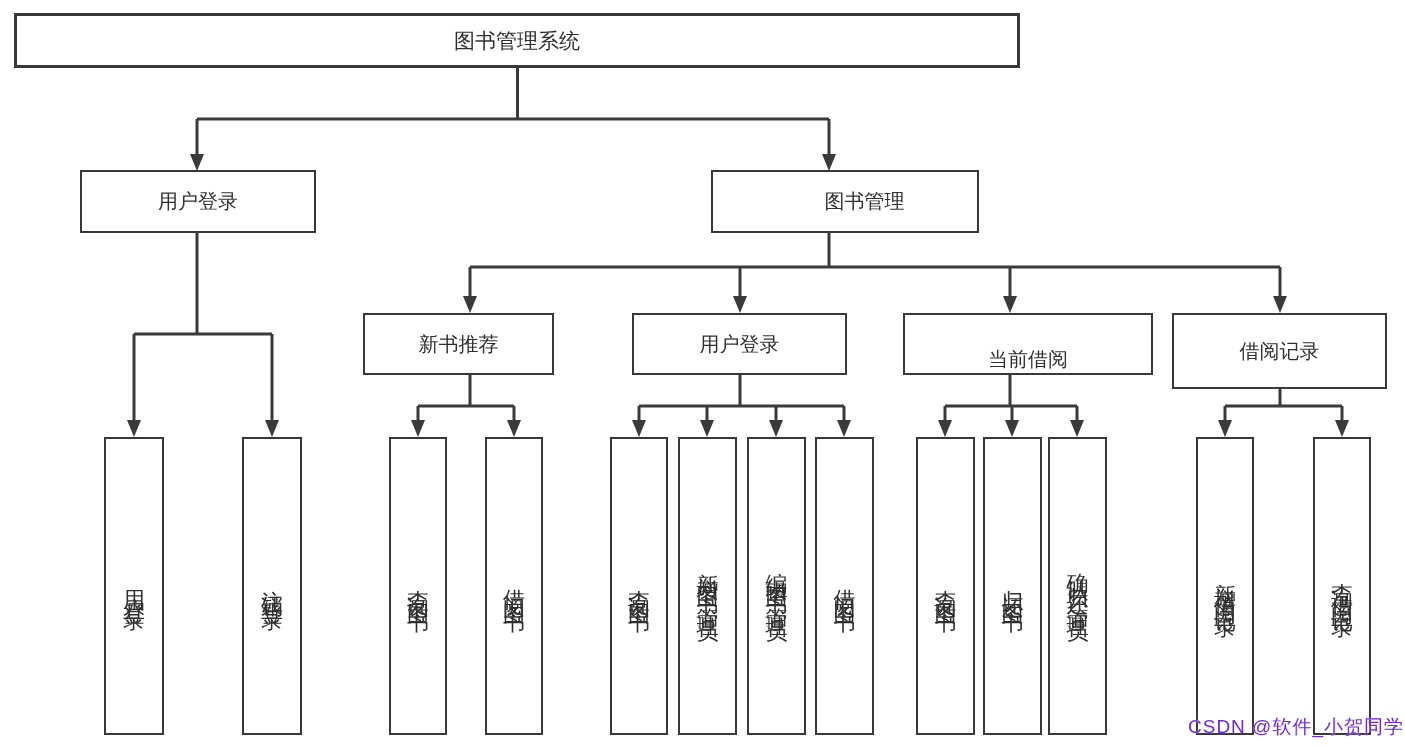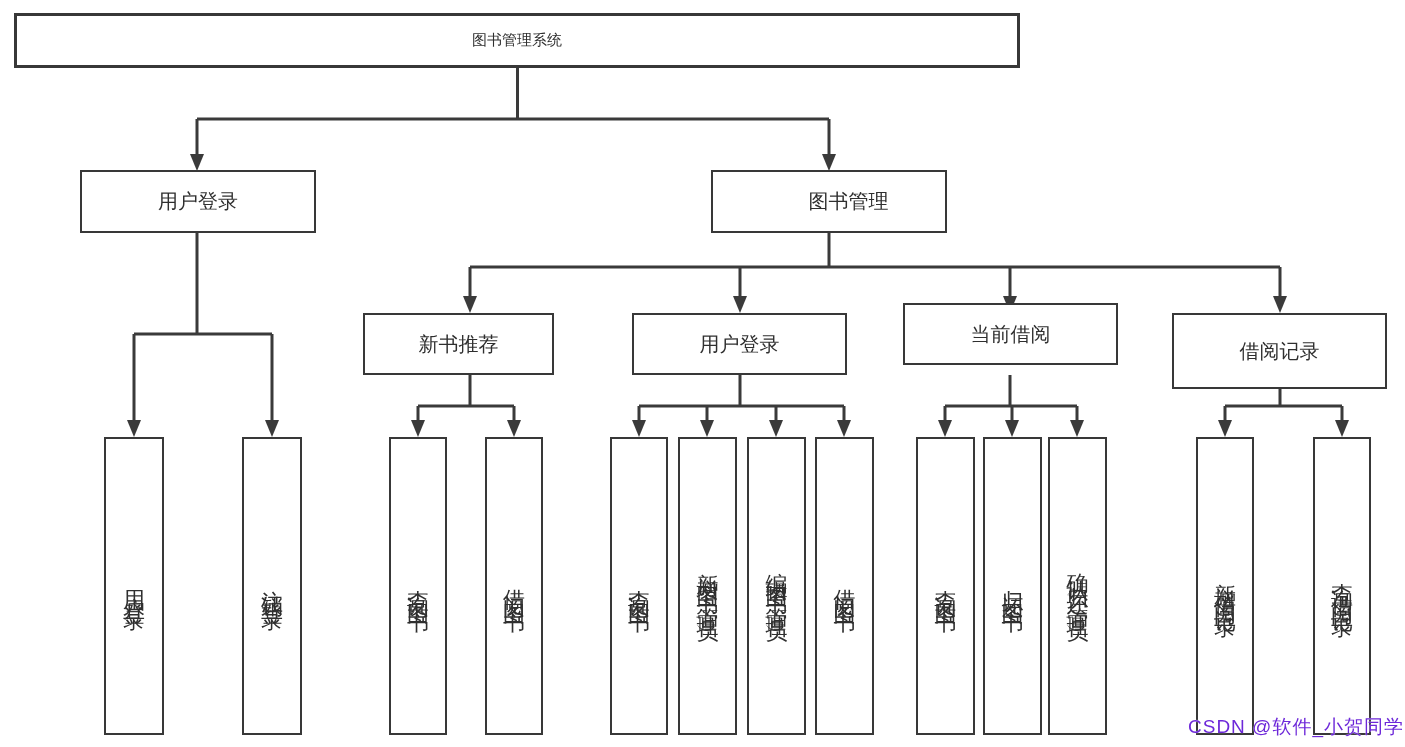--- a/index.html
+++ b/index.html
@@ -27,21 +27,21 @@
     background: #ffffff;
     border: 2px solid #383838;
     display: flex;
     align-items: center;
     justify-content: center;
     color: #2f2f2f;
     z-index: 2;
   }
   .root {
     border-width: 3px;
-    font-size: 15px;
+    font-size: 21px;
     align-items: center;
   }
   .hnode {
     font-size: 20px;
   }
   .leaf {
     top: 437px;
     height: 298px;
   }
   .leaf .vtext {
@@ -112,31 +112,31 @@
     </g>
   </svg>
 
   <div class="box root" style="left:14px; top:13px; width:1006px; height:55px;">
     <span>图书管理系统</span>
   </div>
 
   <div class="box hnode" style="left:80px; top:170px; width:236px; height:63px;">
     <span>用户登录</span>
   </div>
-  <div class="box hnode" style="left:711px; top:170px; width:236px; height:63px;padding-left:39px;">
+  <div class="box hnode" style="left:711px; top:170px; width:268px; height:63px;padding-left:39px;">
     <span>图书管理</span>
   </div>
 
   <div class="box hnode" style="left:363px; top:313px; width:191px; height:62px;">
     <span>新书推荐</span>
   </div>
   <div class="box hnode" style="left:632px; top:313px; width:215px; height:62px;">
     <span>用户登录</span>
   </div>
-  <div class="box hnode" style="left:903px; top:303px; width:215px; height:62px;">
+  <div class="box hnode" style="left:903px; top:313px; width:250px; height:62px;align-items:flex-end;">
     <span>当前借阅</span>
   </div>
   <div class="box hnode" style="left:1172px; top:313px; width:215px; height:76px;">
     <span>借阅记录</span>
   </div>
 
   <div class="box leaf" style="left:104px; width:60px;">
     <span class="vtext">用户登录</span>
   </div>
   <div class="box leaf" style="left:242px; width:60px;">

